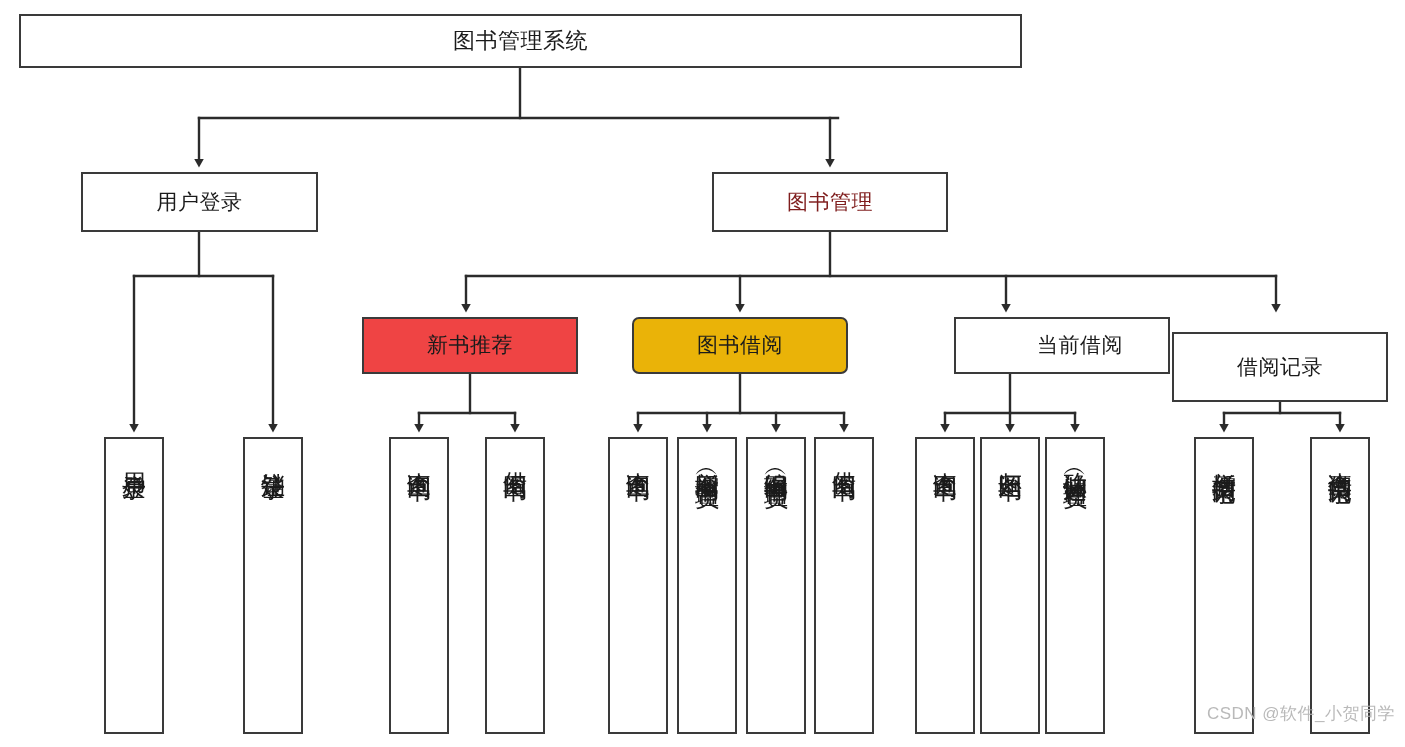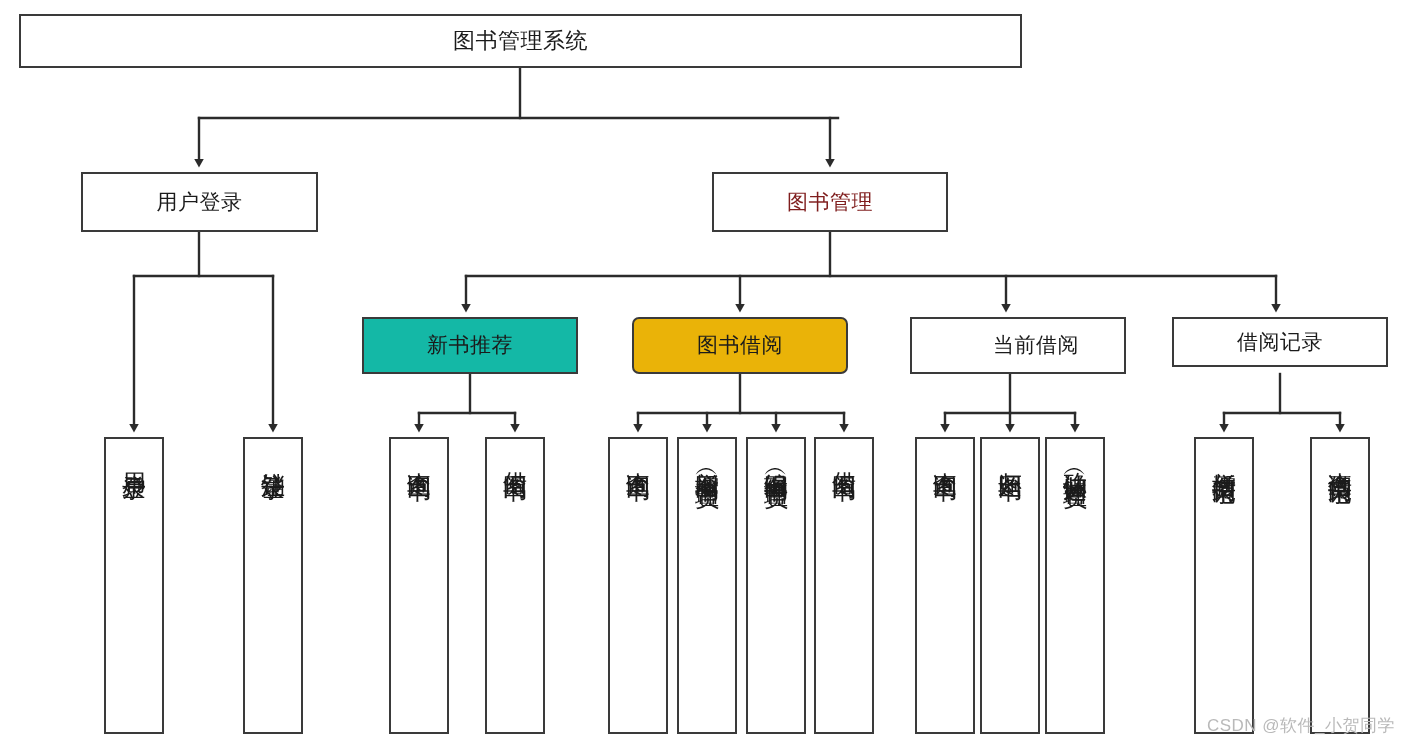--- a/index.html
+++ b/index.html
@@ -61,21 +61,21 @@
     font-size: 24px;
     writing-mode: vertical-rl;
     text-orientation: upright;
     letter-spacing: 2px;
     line-height: 1;
     white-space: nowrap;
   }
   .watermark {
     position: absolute;
     right: 10px;
-    bottom: 10px;
+    bottom: 22px;
     font-size: 17px;
     color: #b9b9b9;
     letter-spacing: 0.5px;
     z-index: 5;
     white-space: nowrap;
   }
 </style>
 </head>
 <body>
 
@@ -135,30 +135,30 @@
     <span class="label" style="color: rgb(27, 27, 27);">图书管理系统</span>
   </div>
 
   <div class="node horiz" style="left: 81px; top: 172px; width: 237px; height: 60px; border-color: rgb(58, 58, 58); background: rgb(255, 255, 255);">
     <span class="label" style="color: rgb(27, 27, 27);">用户登录</span>
   </div>
   <div class="node horiz" style="left: 712px; top: 172px; width: 236px; height: 60px; border-color: rgb(58, 58, 58); background: rgb(255, 255, 255);">
     <span class="label" style="color: #7f1d1d;">图书管理</span>
   </div>
 
-  <div class="node horiz" style="left: 362px; top: 317px; width: 216px; height: 57px; border-color: rgb(58, 58, 58); background: #14b8a6;">
+  <div class="node horiz" style="left: 362px; top: 317px; width: 216px; height: 57px; border-color: rgb(58, 58, 58); background: #ef4444;">
     <span class="label" style="color: rgb(27, 27, 27);">新书推荐</span>
   </div>
   <div class="node horiz" style="left: 632px; top: 317px; width: 216px; height: 57px; border-color: rgb(58, 58, 58); background: #eab308; border-radius: 7px;">
     <span class="label" style="color: rgb(27, 27, 27);">图书借阅</span>
   </div>
-  <div class="node horiz" style="left: 910px; top: 317px; width: 216px; height: 57px; border-color: rgb(58, 58, 58); background: rgb(255, 255, 255); padding-left: 36px;">
+  <div class="node horiz" style="left: 954px; top: 317px; width: 216px; height: 57px; border-color: rgb(58, 58, 58); background: rgb(255, 255, 255); padding-left: 36px;">
     <span class="label" style="color: rgb(27, 27, 27);">当前借阅</span>
   </div>
-  <div class="node horiz" style="left: 1172px; top: 317px; width: 216px; height: 50px; border-color: rgb(58, 58, 58); background: rgb(255, 255, 255);">
+  <div class="node horiz" style="left: 1172px; top: 332px; width: 216px; height: 70px; border-color: rgb(58, 58, 58); background: rgb(255, 255, 255);">
     <span class="label" style="color: rgb(27, 27, 27);">借阅记录</span>
   </div>
 
   <div class="node vert" style="left: 104px; top: 437px; width: 60px; height: 297px; border-color: rgb(58, 58, 58); background: rgb(255, 255, 255);">
     <span class="label" style="color: rgb(27, 27, 27);">用户登录</span>
   </div>
   <div class="node vert" style="left: 243px; top: 437px; width: 60px; height: 297px; border-color: rgb(58, 58, 58); background: rgb(255, 255, 255);">
     <span class="label" style="color: rgb(27, 27, 27);">注销登录</span>
   </div>
   <div class="node vert" style="left: 389px; top: 437px; width: 60px; height: 297px; border-color: rgb(58, 58, 58); background: rgb(255, 255, 255);">

